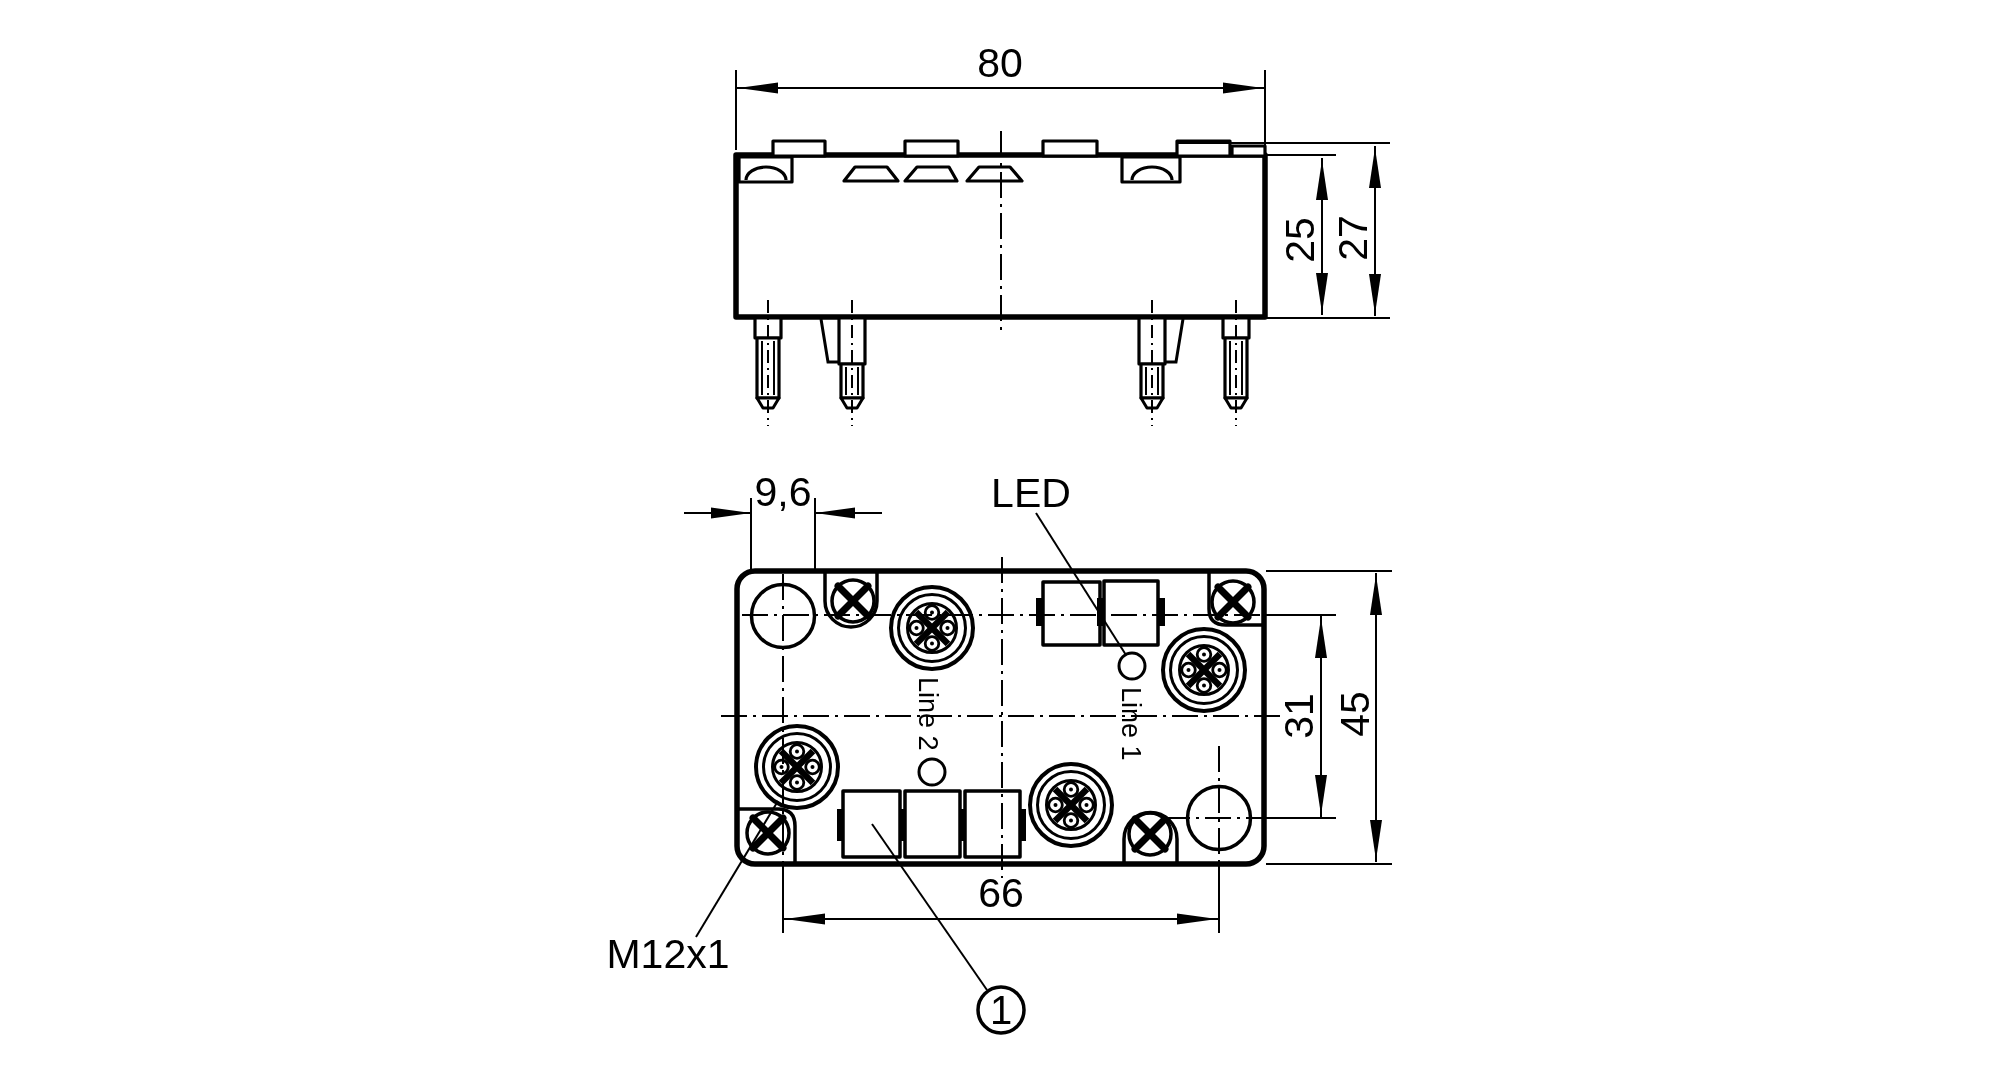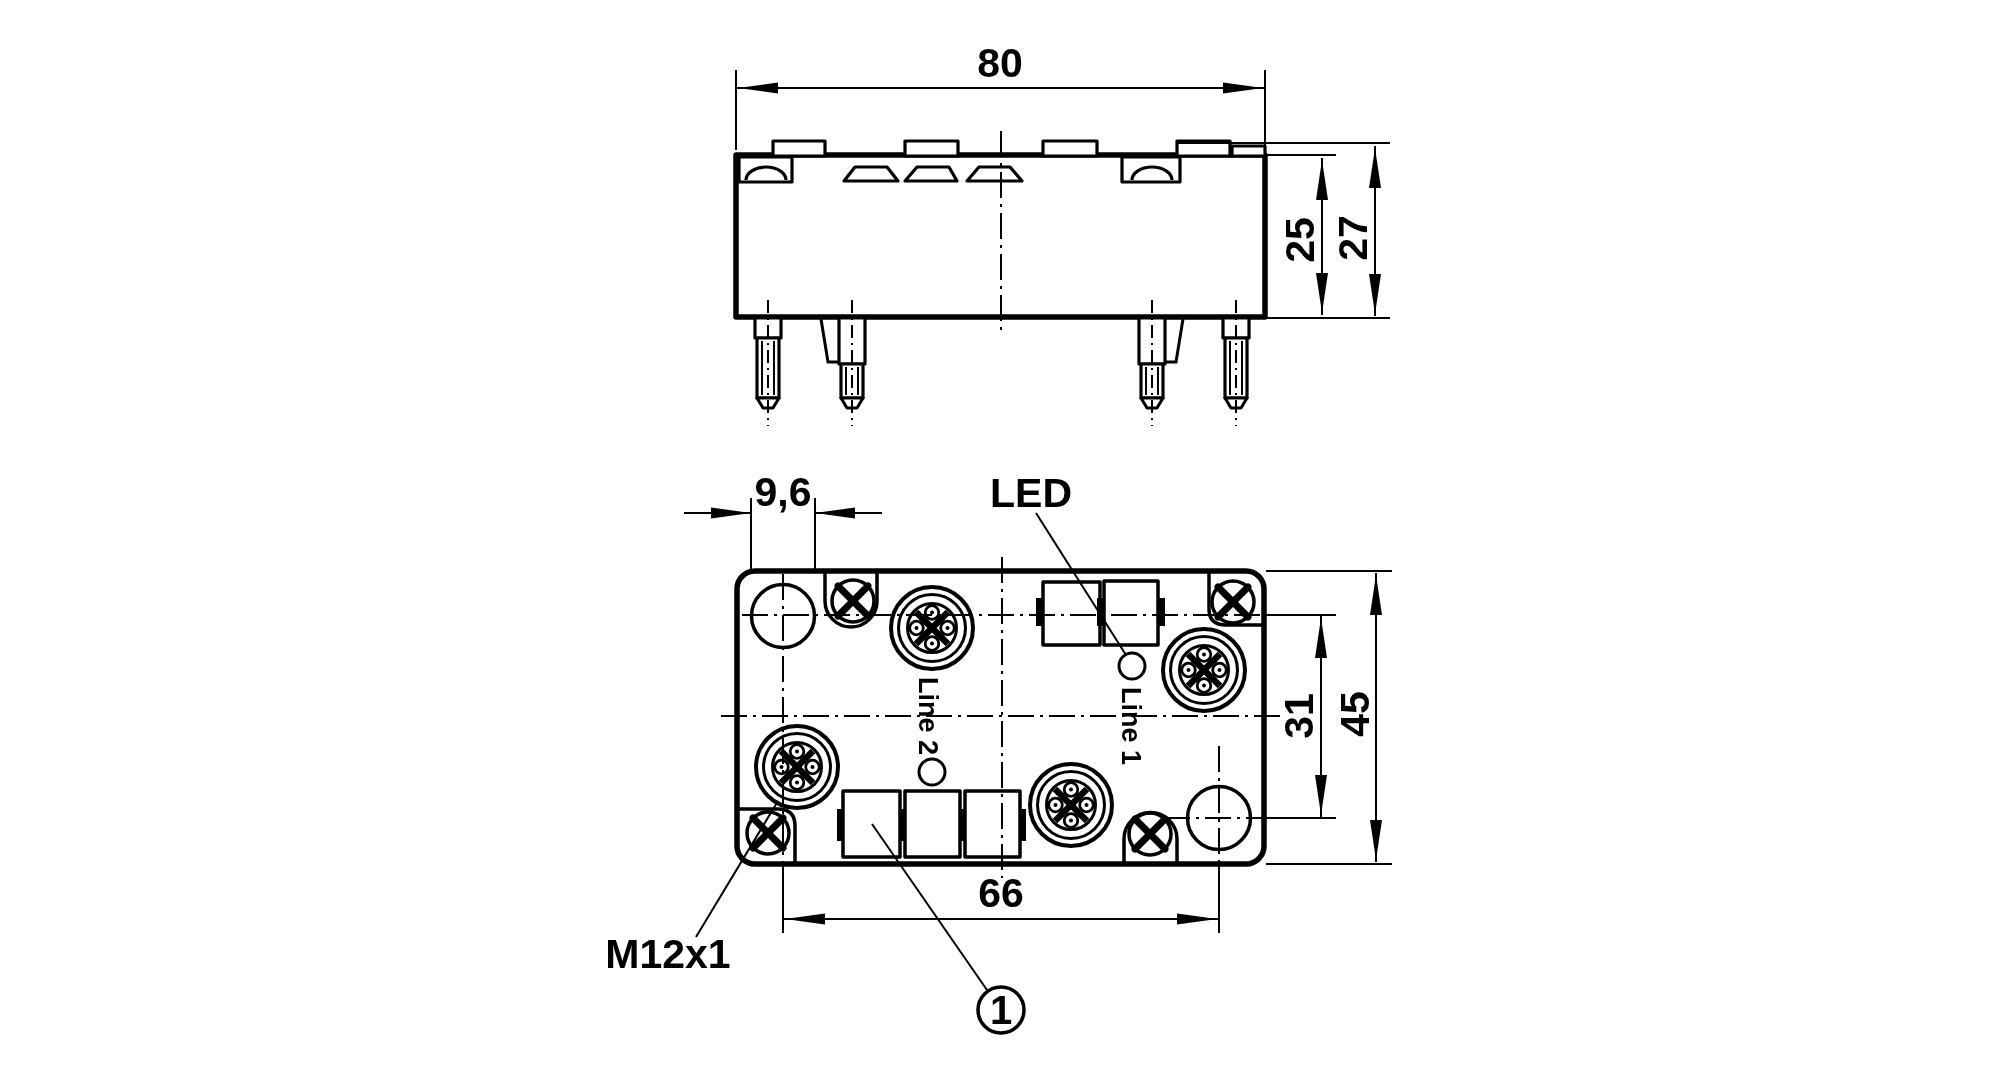--- a/index.html
+++ b/index.html
@@ -1,16 +1,16 @@
 <!DOCTYPE html>
 <html><head>
 <meta charset="utf-8">
 <style>
   html,body{margin:0;padding:0;background:#fff;}
-  .stage{position:relative;width:1736px;height:1083px;background:#ffffff;overflow:hidden;font-weight:bold;}
+  .stage{position:relative;width:1736px;height:1083px;background:#ffffff;overflow:hidden;}
   svg{position:absolute;left:0;top:0;}
   .o5 {fill:none;stroke:#000;stroke-width:5.5;stroke-linejoin:round;}
   .o4 {fill:none;stroke:#000;stroke-width:4;}
   .o35{fill:none;stroke:#000;stroke-width:3.5;stroke-linejoin:round;}
   .o32{fill:#fff;stroke:#000;stroke-width:3.2;stroke-linejoin:round;}
   .o3 {fill:none;stroke:#000;stroke-width:3;}
   .o28{fill:none;stroke:#000;stroke-width:2.8;}
   .thin{fill:none;stroke:#000;stroke-width:2;}
   .xbar{fill:none;stroke:#000;stroke-width:7;stroke-linecap:round;}
   .mbar{fill:none;stroke:#000;stroke-width:6.5;stroke-linecap:butt;}

